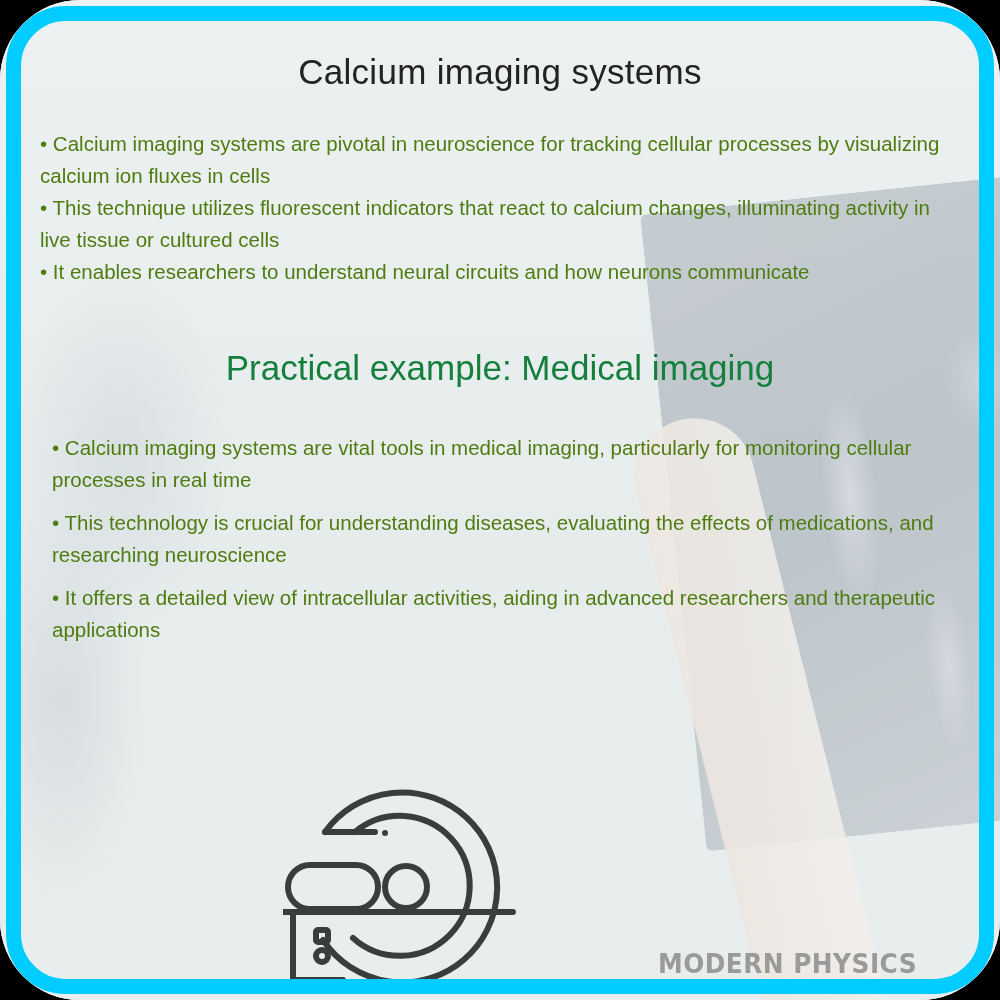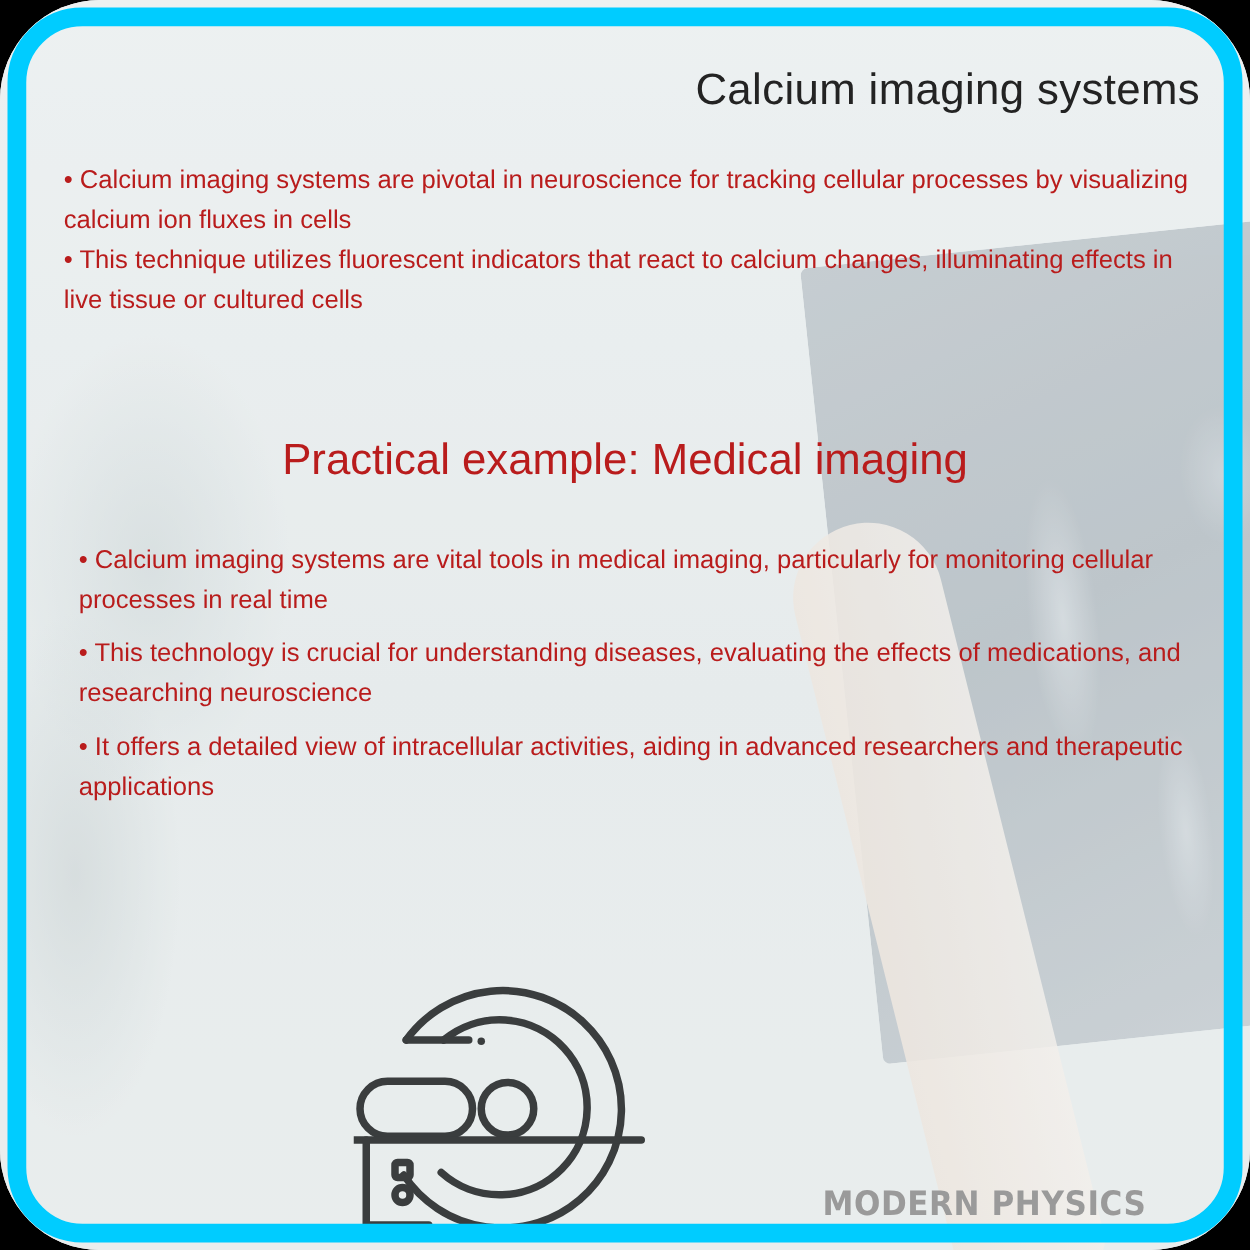--- a/index.html
+++ b/index.html
@@ -75,41 +75,41 @@
     .content {
       position: absolute;
       left: 40px; top: 0;
       width: 920px;
       color: #2a2a2a;
     }
     .title {
       position: absolute;
       top: 52px;
       left: 0; width: 920px;
-      text-align: right;
+      text-align: center;
       font-size: 35px;
       color: #232323;
       letter-spacing: 0.3px;
     }
     .bullets {
       position: absolute;
-      left: 11px;
+      left: 0;
       width: 920px;
       font-size: 20.5px;
-      color: #b91c1c;
+      color: #4d7c0f;
     }
     .b1 { top: 128px; line-height: 32px; }
     .b1 .item { margin: 0; }
     .subtitle {
       position: absolute;
       top: 348px;
       left: 0; width: 920px;
       text-align: center;
       font-size: 35px;
-      color: #b91c1c;
+      color: #15803d;
     }
     .b2 { top: 420px; line-height: 31.5px; }
     .item { margin: 12px; }
     .icon-wrap {
       position: absolute;
       left: 283px; top: 780px;
       width: 240px; height: 200px;
     }
     .watermark {
       position: absolute;
@@ -131,21 +131,22 @@
     <div class="bg-photo"></div>
     <div class="xray-film"></div>
     <div class="arm"></div>
     <div class="veil"></div>
 
     <div class="content">
       <div class="title">Calcium imaging systems</div>
 
       <div class="bullets b1">
         <p class="item">• Calcium imaging systems are pivotal in neuroscience for tracking cellular processes by visualizing calcium ion fluxes in cells</p>
-        <p class="item">• This technique utilizes fluorescent indicators that react to calcium changes, illuminating effects in live tissue or cultured cells</p>
+        <p class="item">• This technique utilizes fluorescent indicators that react to calcium changes, illuminating activity in live tissue or cultured cells</p>
+        <p class="item" style="line-height:28px;margin-top:2px;">• It enables researchers to understand neural circuits and how neurons communicate</p>
       </div>
 
       <div class="subtitle">Practical example: Medical imaging</div>
 
       <div class="bullets b2">
         <p class="item">• Calcium imaging systems are vital tools in medical imaging, particularly for monitoring cellular processes in real time</p>
         <p class="item">• This technology is crucial for understanding diseases, evaluating the effects of medications, and researching neuroscience</p>
         <p class="item">• It offers a detailed view of intracellular activities, aiding in advanced researchers and therapeutic applications</p>
       </div>
     </div>

